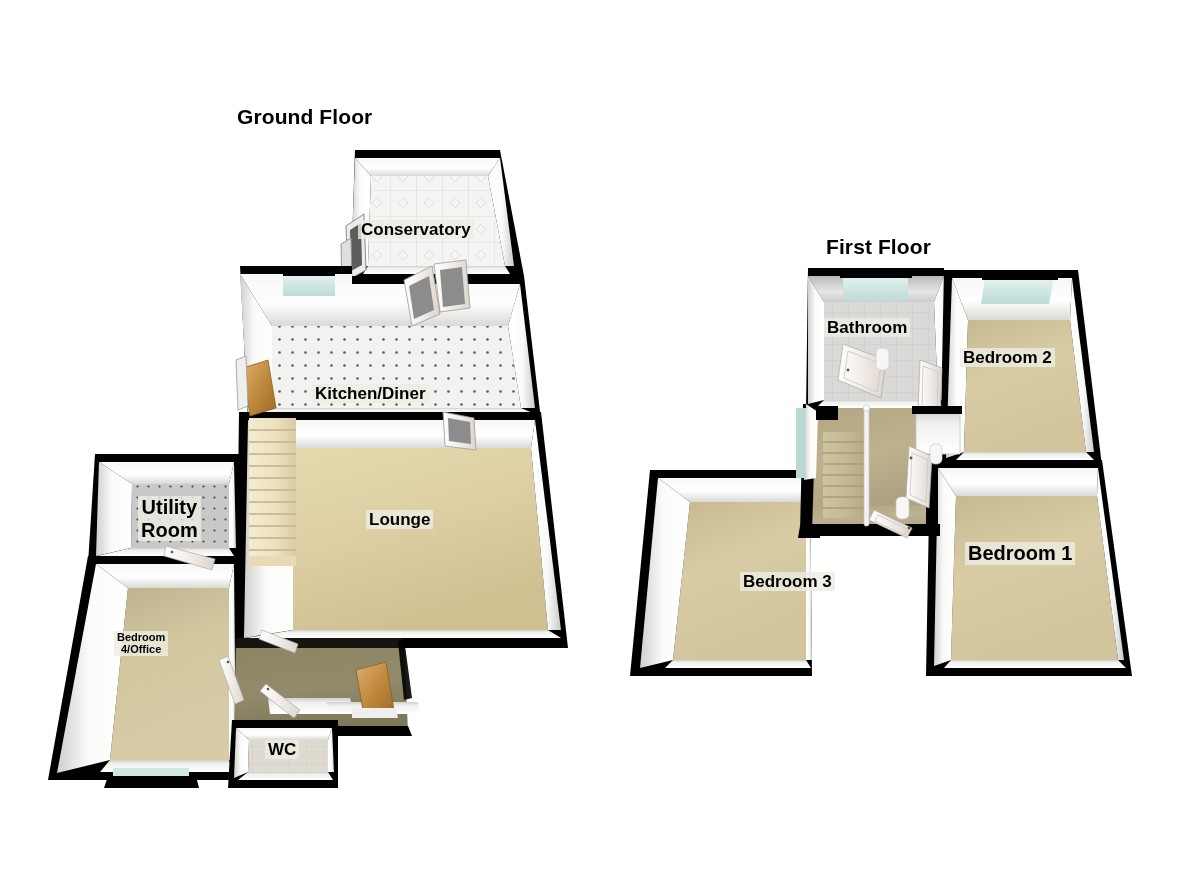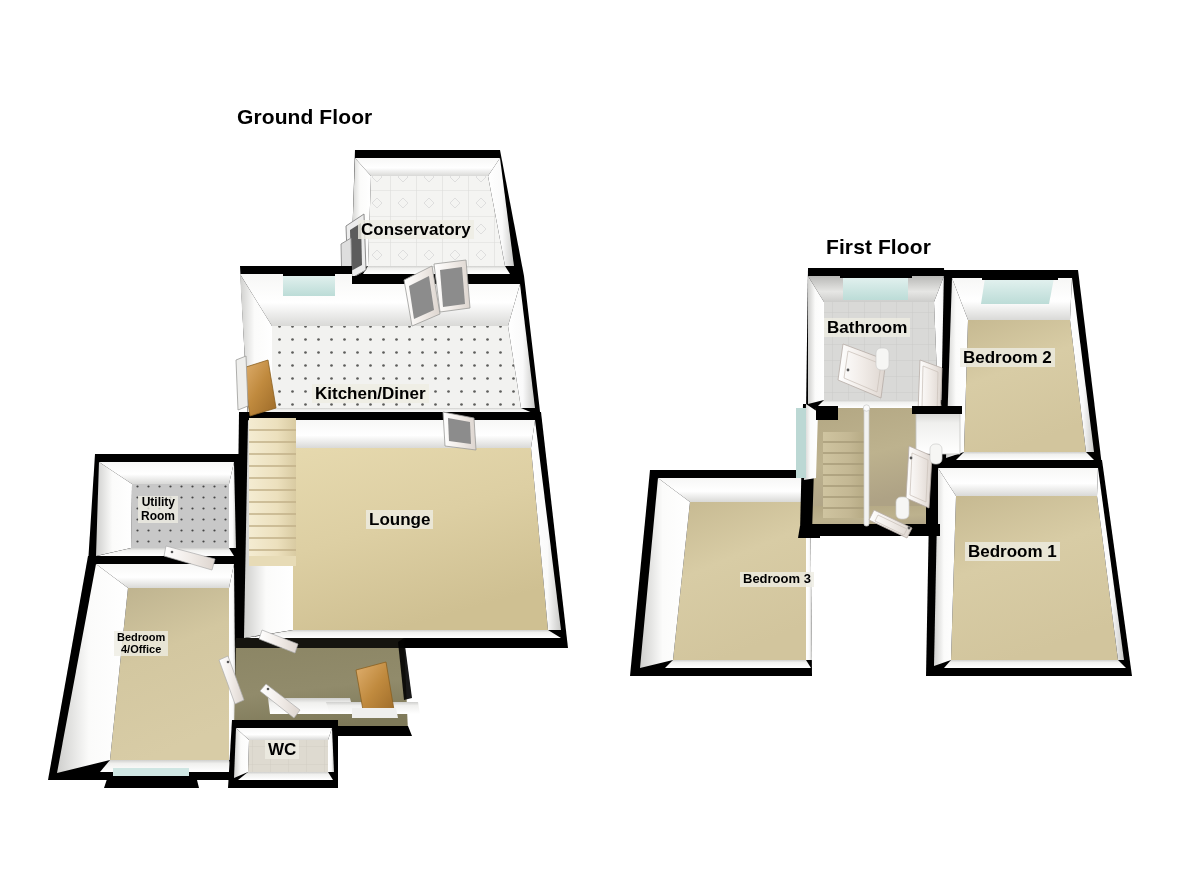--- a/index.html
+++ b/index.html
@@ -474,29 +474,29 @@
 
   <div class="floor-title" id="title-ground">Ground Floor</div>
   <div class="floor-title" id="title-first">First Floor</div>
 
   <div class="room-label" style="left:358px; top:212px; font-size:17px;">Conservatory</div>
 
   <div class="room-label" style="left:312px; top:344px; font-size:17px;margin-top:32px;">Kitchen/Diner</div>
 
   <div class="room-label" style="left:366px; top:502px; font-size:17px;">Lounge</div>
 
-  <div class="room-label" style="left:138px; top:488px; font-size:12px; white-space:pre-line; text-align:right;">Utility
+  <div class="room-label" style="left:138px; top:488px; font-size:20px; white-space:pre-line; text-align:center;">Utility
 Room</div>
 
   <div class="room-label" style="left:114px; top:623px; font-size:11px; white-space:pre-line; text-align:center;">Bedroom
 4/Office</div>
 
   <div class="room-label" style="left:265px; top:732px; font-size:17px;">WC</div>
 
   <div class="room-label" style="left:824px; top:310px; font-size:17px;">Bathroom</div>
 
   <div class="room-label" style="left:960px; top:340px; font-size:17px;">Bedroom 2</div>
 
-  <div class="room-label" style="left:965px; top:534px; font-size:17px;">Bedroom 1</div>
-
-  <div class="room-label" style="left:740px; top:564px; font-size:13px;">Bedroom 3</div>
+  <div class="room-label" style="left:965px; top:534px; font-size:20px;">Bedroom 1</div>
+
+  <div class="room-label" style="left:740px; top:564px; font-size:17px;">Bedroom 3</div>
 
 </div>
 
 </body></html>

